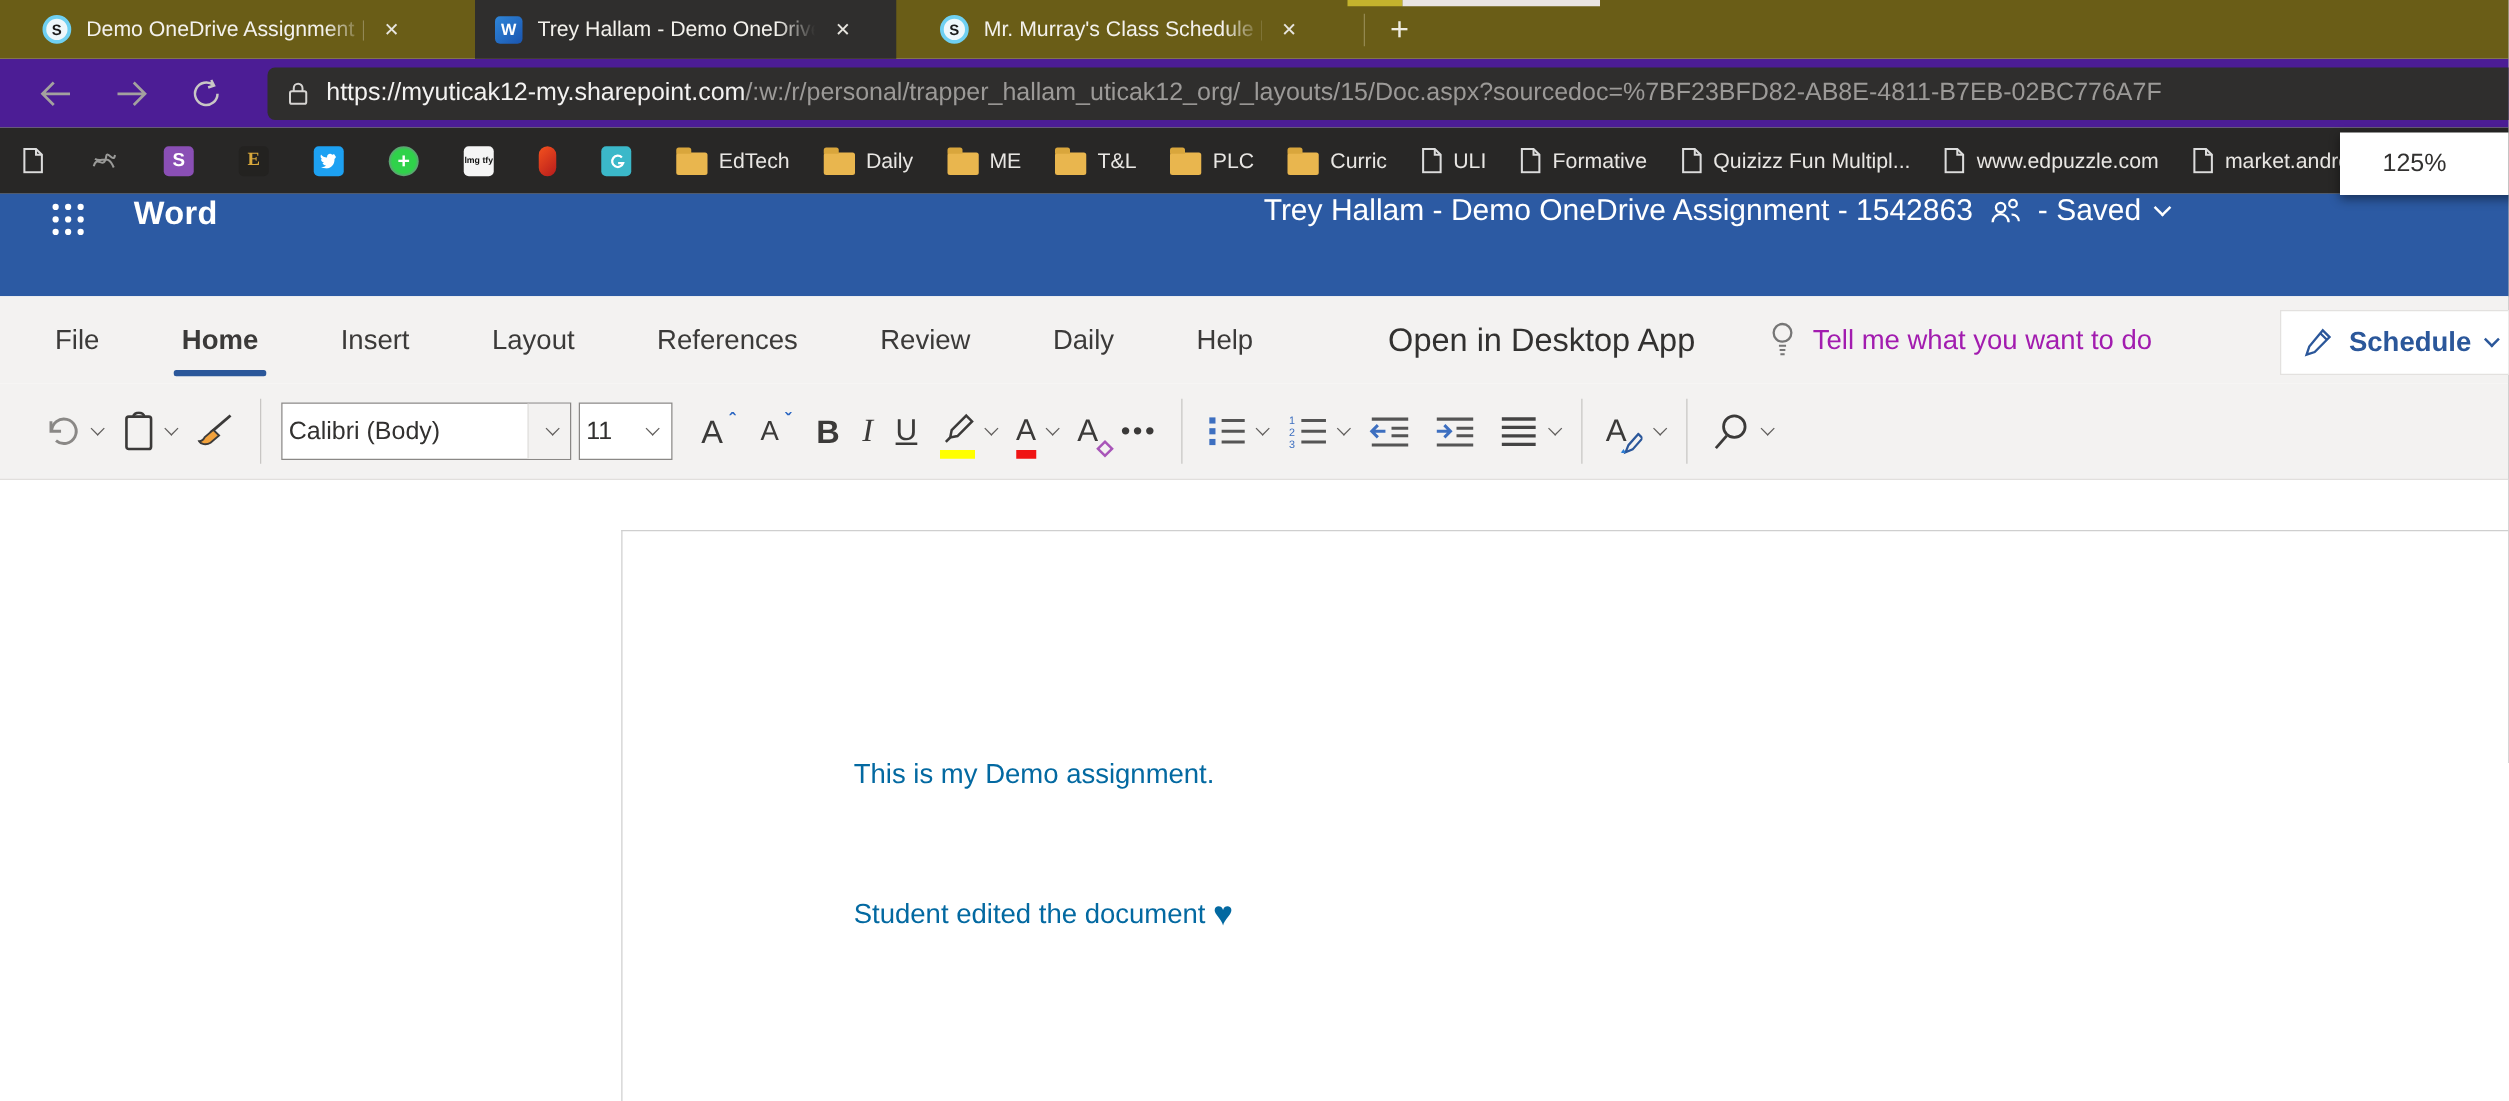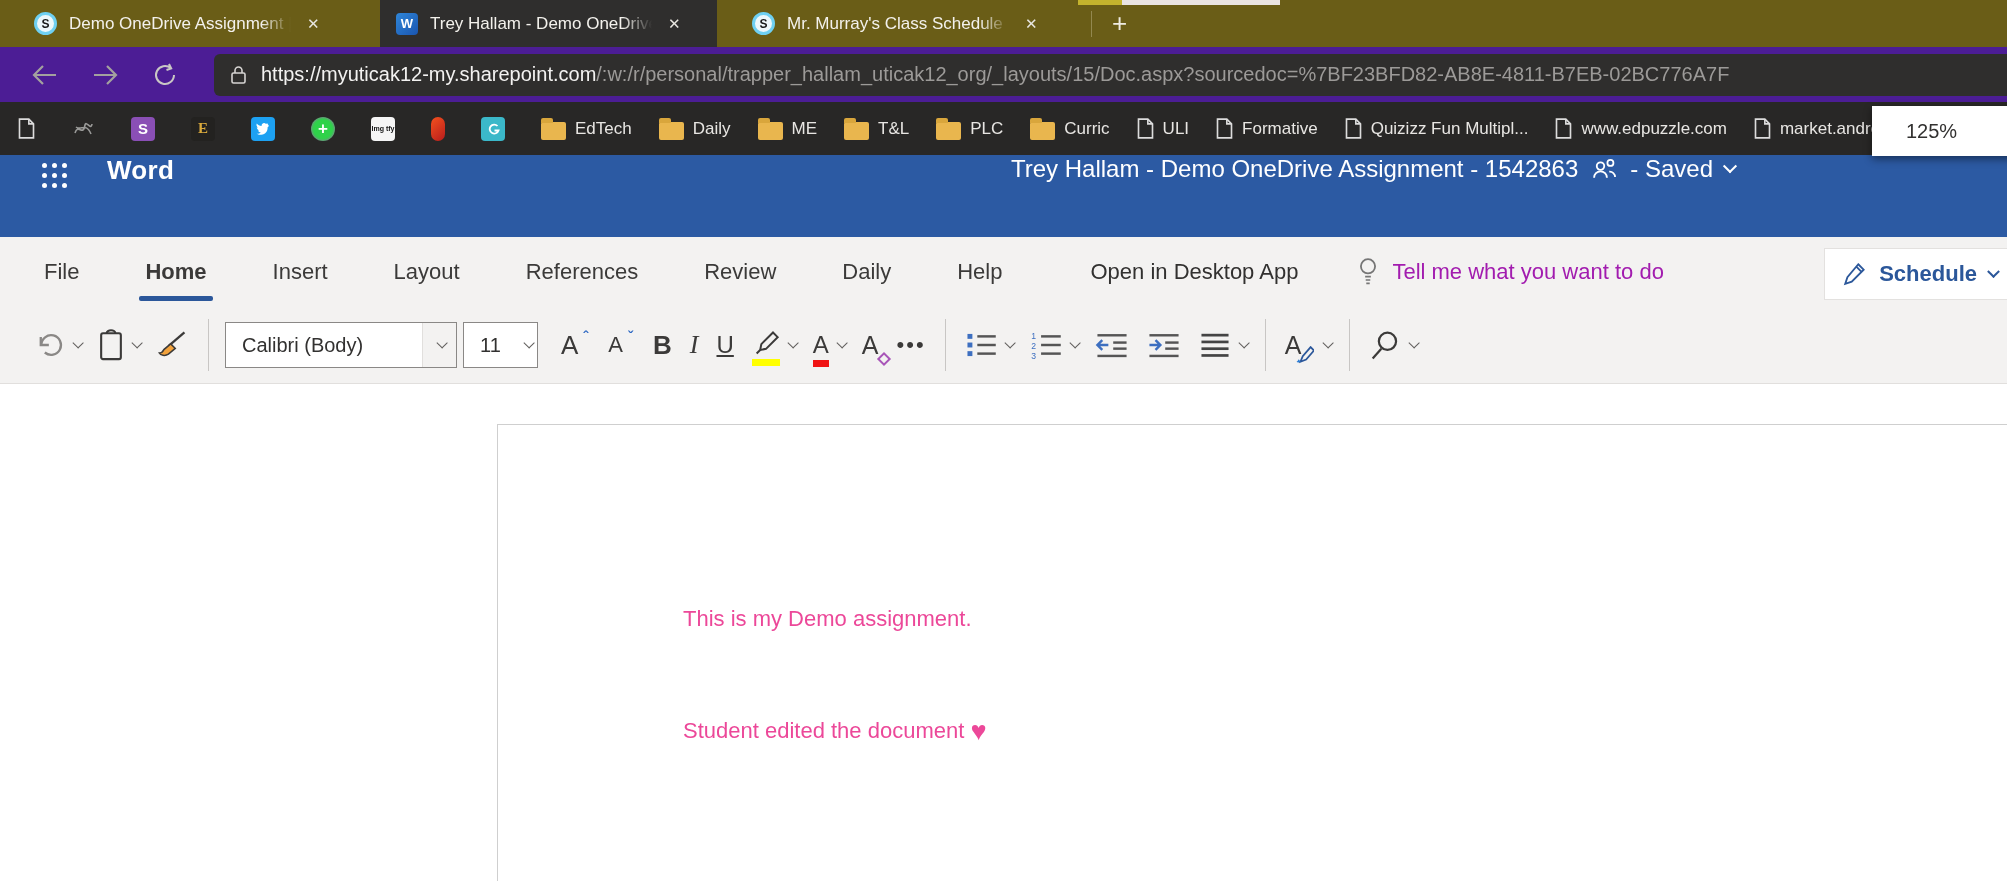--- a/index.html
+++ b/index.html
@@ -44,49 +44,49 @@
   .waffle span{width:5px;height:5px;border-radius:50%;background:#fff;}
   .appname{margin-left:32px;font-size:26px;font-weight:bold;letter-spacing:.3px;}
   .doc-title-group{position:absolute;right:272px;display:flex;align-items:center;gap:12px;font-size:24px;}
   .chev-white{width:10px;height:10px;border-right:2px solid #fff;border-bottom:2px solid #fff;transform:rotate(45deg) translate(-2px,-2px);}
 
   
   .ribbontabs{height:70px;background:#f3f2f1;display:flex;align-items:center;padding:0 0 0 42px;font-size:22px;color:#3b3a39;position:relative;}
   .rtab{margin-right:62px;position:relative;padding:6px 2px;}
   .rtab.active{font-weight:bold;}
   .rtab.active::after{content:"";position:absolute;left:-4px;right:-4px;bottom:-10px;height:5px;border-radius:2px;background:#2b579a;}
-  .open-desktop{margin-left:24px;font-size:22px;color:#323130;text-align:right;}
+  .open-desktop{margin-left:44px;font-size:26px;color:#323130;text-align:right;}
   .tellme{display:flex;align-items:center;gap:12px;margin-left:58px;color:#a21caf;font-size:22px;}
   .editing-btn{position:absolute;right:-14px;top:11px;height:52px;background:#fff;border:1px solid #e3e1df;display:flex;align-items:center;gap:12px;padding:0 22px 0 18px;font-size:22px;color:#2b579a;font-weight:bold;}
   .chev-blue{width:9px;height:9px;border-right:2px solid #2b579a;border-bottom:2px solid #2b579a;transform:rotate(45deg) translate(-2px,-2px);}
 
   
   .toolbar{height:77px;background:#f3f2f1;border-bottom:1px solid #e1dfdd;display:flex;align-items:center;padding:0 10px 0 26px;}
   .tbtn{display:flex;align-items:center;justify-content:center;height:56px;padding:0 9px;gap:7px;color:#3b3a39;flex:none;}
   .chev{width:8px;height:8px;border-right:1.7px solid #605e5c;border-bottom:1.7px solid #605e5c;transform:rotate(45deg) translateY(-3px);flex:none;}
   .tdivider{width:1px;height:52px;background:#c8c6c4;margin:0 10px;flex:none;}
   .combobox{height:46px;background:#fff;border:1px solid #8a8886;display:flex;align-items:center;flex:none;}
-  .combobox .val{padding:0 16px;font-size:20px;color:#323130;white-space:nowrap;}
+  .combobox .val{padding:0 5px;font-size:20px;color:#323130;white-space:nowrap;}
   .combobox .dd{width:34px;align-self:stretch;display:flex;align-items:center;justify-content:center;}
   .combobox .dd.shaded{background:#f3f2f1;border-left:1px solid #e1dfdd;}
   .glyph{font-size:26px;color:#3b3a39;}
   .glyph.bold{font-weight:bold;}
   .glyph.italic{font-family:"Liberation Serif",serif;font-style:italic;}
   .glyph.underl{text-decoration:underline;font-size:24px;}
   .carety{color:#2a66c2;font-weight:bold;font-size:15px;position:relative;top:-9px;left:-2px;}
   .colorbar{position:absolute;left:0;right:0;bottom:-8px;height:7px;}
   .rel{position:relative;}
   .diamond{width:10px;height:10px;border:2px solid #a855b8;transform:rotate(45deg);position:absolute;right:-10px;bottom:-4px;background:#f3f2f1;}
   .more-dots{font-size:22px;letter-spacing:2px;color:#3b3a39;}
 
   
   .docarea{position:relative;height:497px;background:#fff;}
   .page-top{position:absolute;left:497px;right:0;top:40px;height:1px;background:#cfcfcf;}
   .page-left{position:absolute;left:497px;top:40px;bottom:0;width:1px;background:#cfcfcf;}
-  .docline{position:absolute;left:683px;font-size:22px;color:#ec4899;}
+  .docline{position:absolute;left:683px;font-size:22px;color:#0369a1;}
   .heart{font-size:27px;line-height:22px;vertical-align:-2px;}
 </style>
 </head>
 <body>
 
 <div id="screen">
 
   <div class="tabbar">
     <div class="top-strip-a"></div>
     <div class="top-strip-b"></div>

